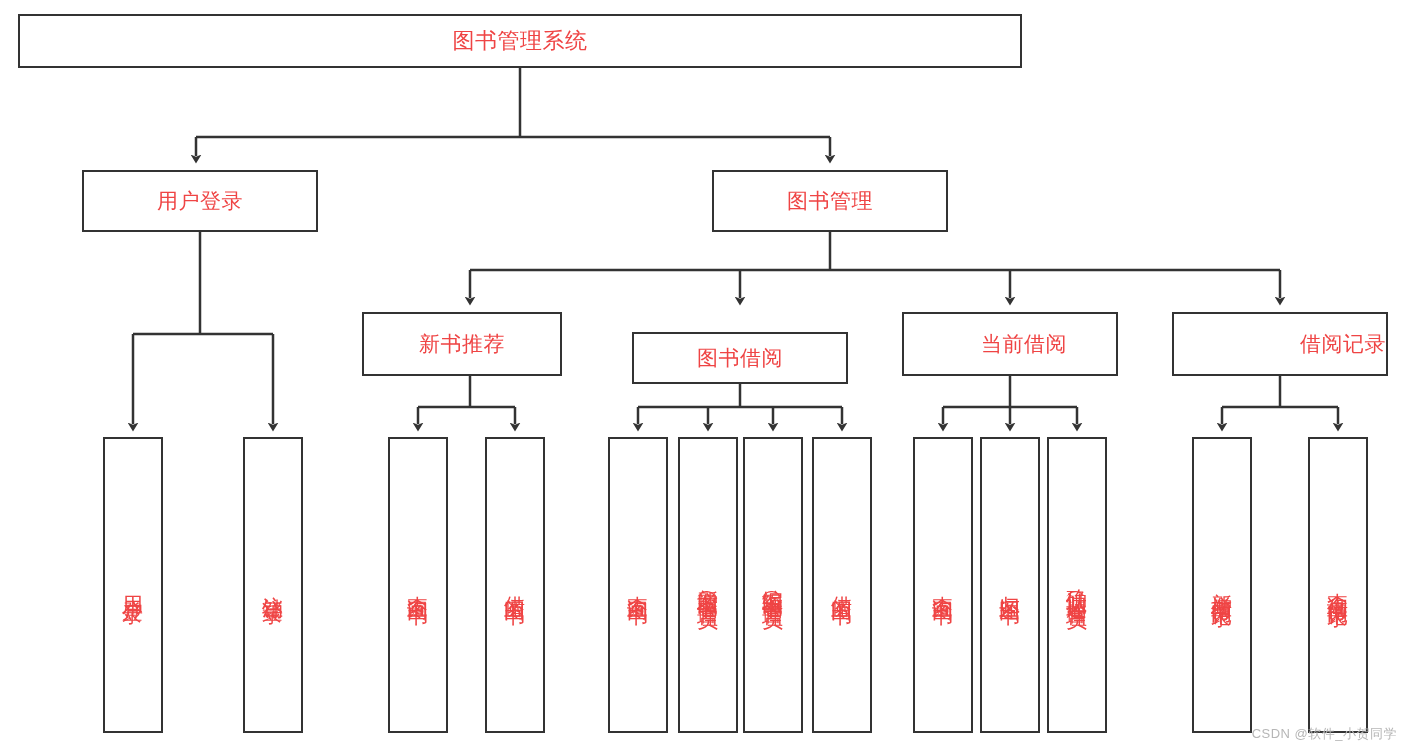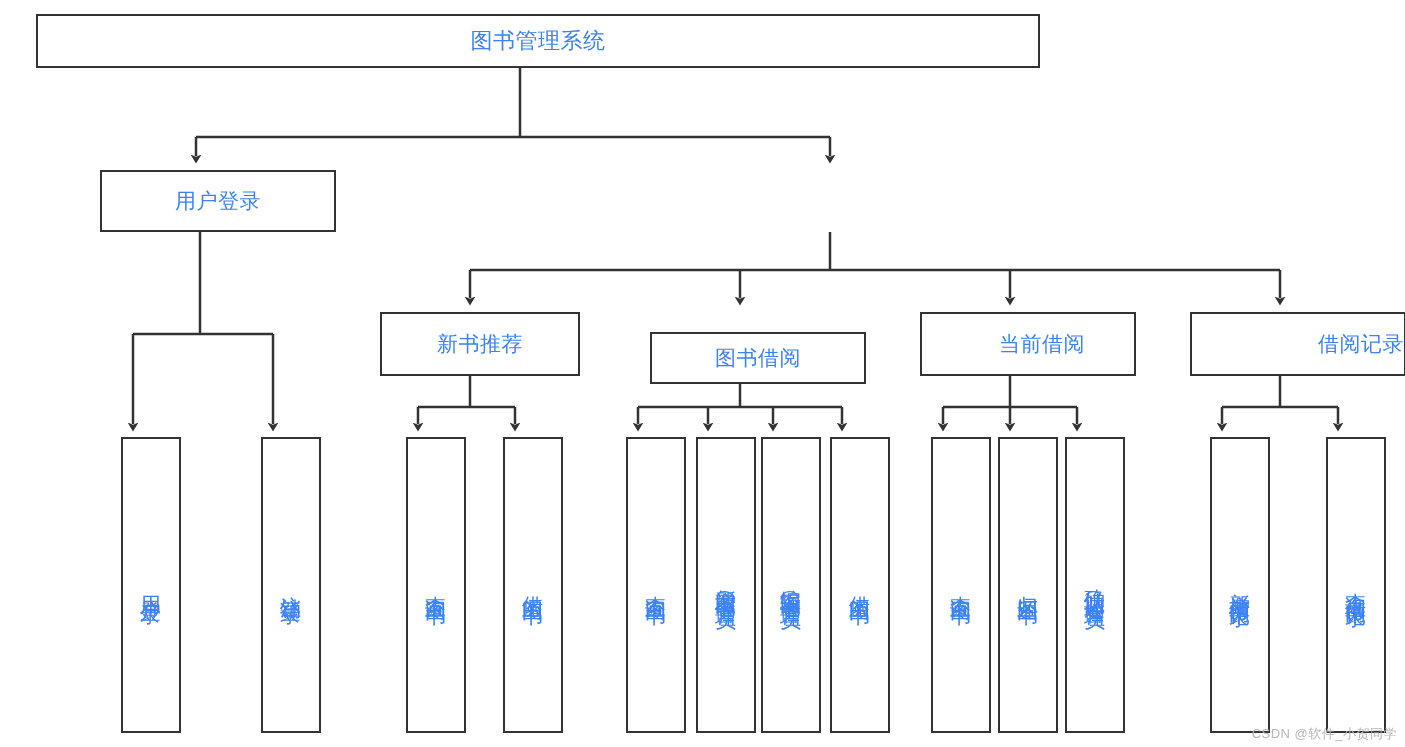--- a/index.html
+++ b/index.html
@@ -26,22 +26,21 @@
     pointer-events: none;
   }
   .node {
     position: absolute;
     box-sizing: border-box;
     border: 2.5px solid #333333;
     background: #ffffff;
     display: flex;
     align-items: center;
     justify-content: center;
-    color: #3b82f6;
-    margin-left: 18px;
+    color: #ef4444;
   }
   .node .label {
     display: block;
     text-align: center;
     line-height: 1.18;
     white-space: nowrap;
   }
   .node.horizontal .label {
     font-size: 21px;
     letter-spacing: 0.5px;
@@ -126,20 +125,23 @@
     </g>
   </svg>
 
   <div class="node horizontal root" style="left:18px; top:14px; width:1004px; height:54px;">
     <span class="label">图书管理系统</span>
   </div>
 
   <div class="node horizontal" style="left:82px; top:170px; width:236px; height:62px;">
     <span class="label">用户登录</span>
   </div>
+  <div class="node horizontal" style="left:712px; top:170px; width:236px; height:62px;">
+    <span class="label">图书管理</span>
+  </div>
 
   <div class="node horizontal" style="left:362px; top:312px; width:200px; height:64px;">
     <span class="label">新书推荐</span>
   </div>
   <div class="node horizontal" style="left:632px; top:332px; width:216px; height:52px;">
     <span class="label">图书借阅</span>
   </div>
   <div class="node horizontal" style="left:902px; top:312px; width:216px; height:64px;padding-left:28px;">
     <span class="label">当前借阅</span>
   </div>

